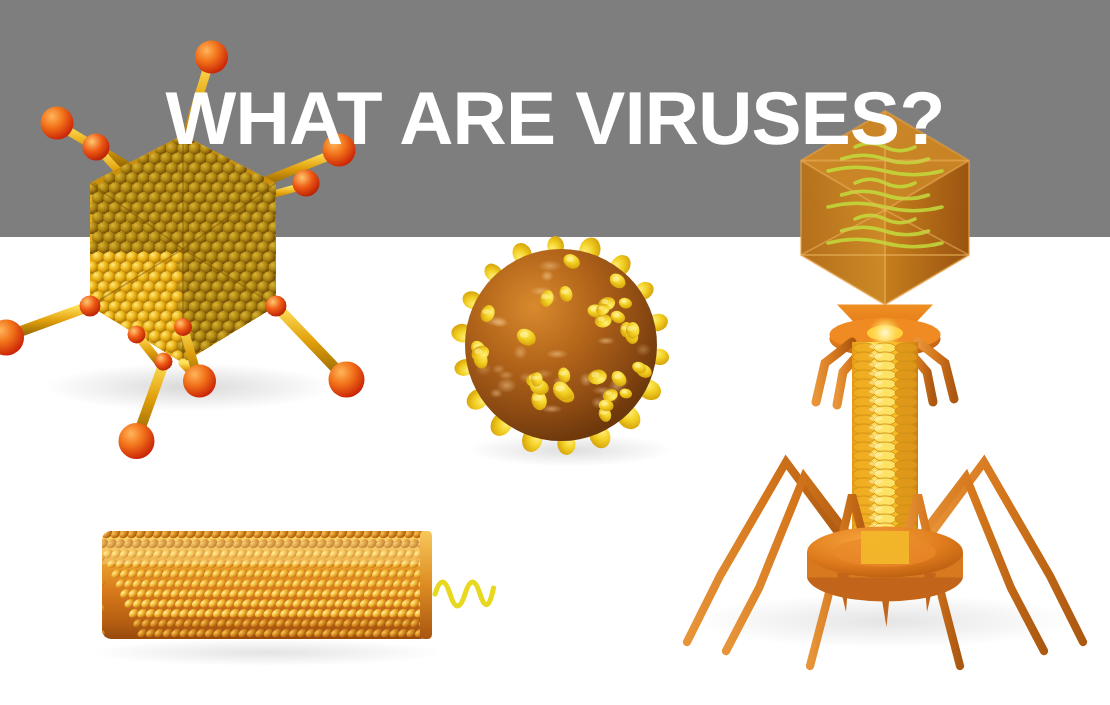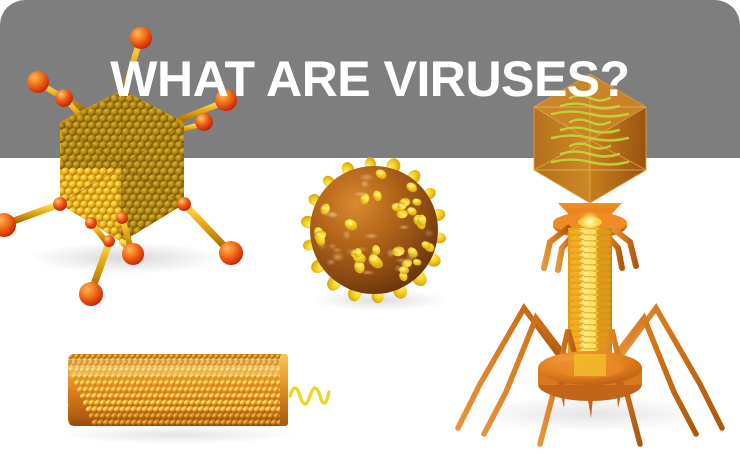--- a/index.html
+++ b/index.html
@@ -9,21 +9,20 @@
   }
   body {
     font-family: "Liberation Sans", sans-serif;
   }
   #stage {
     position: relative;
     width: 740px;
     height: 470px;
     overflow: hidden;
     background: #ffffff;
-    border-radius: 25px;
   }
   
   #banner {
     position: absolute;
     left: 0; top: 0;
     width: 740px;
     height: 158px;
     background: #7e7e7e;
     z-index: 5;
   }

